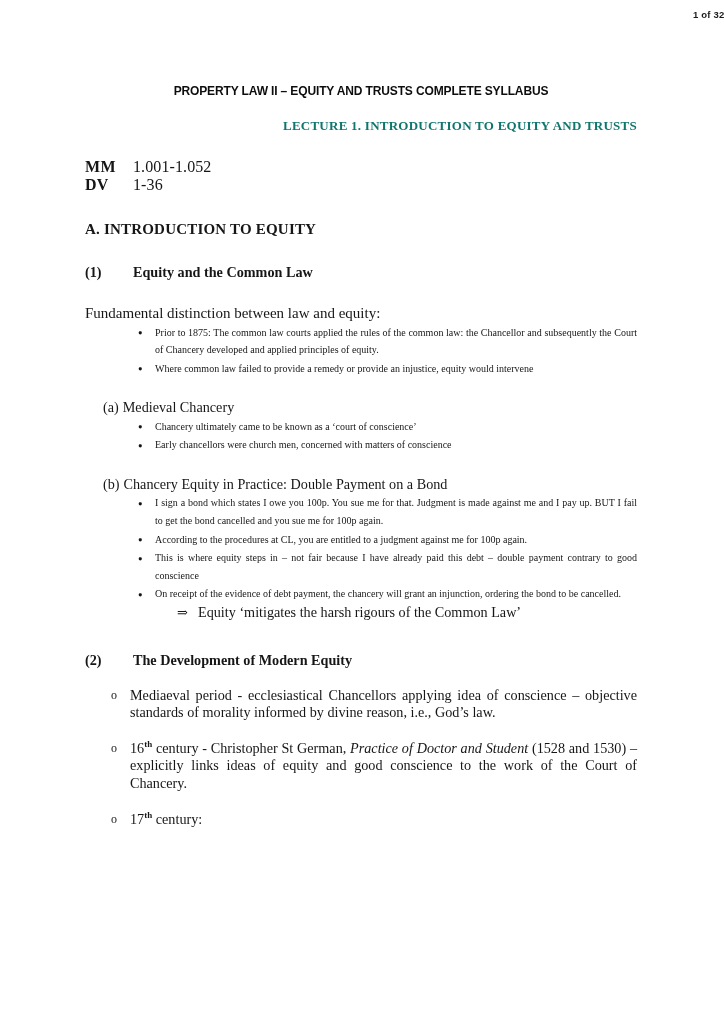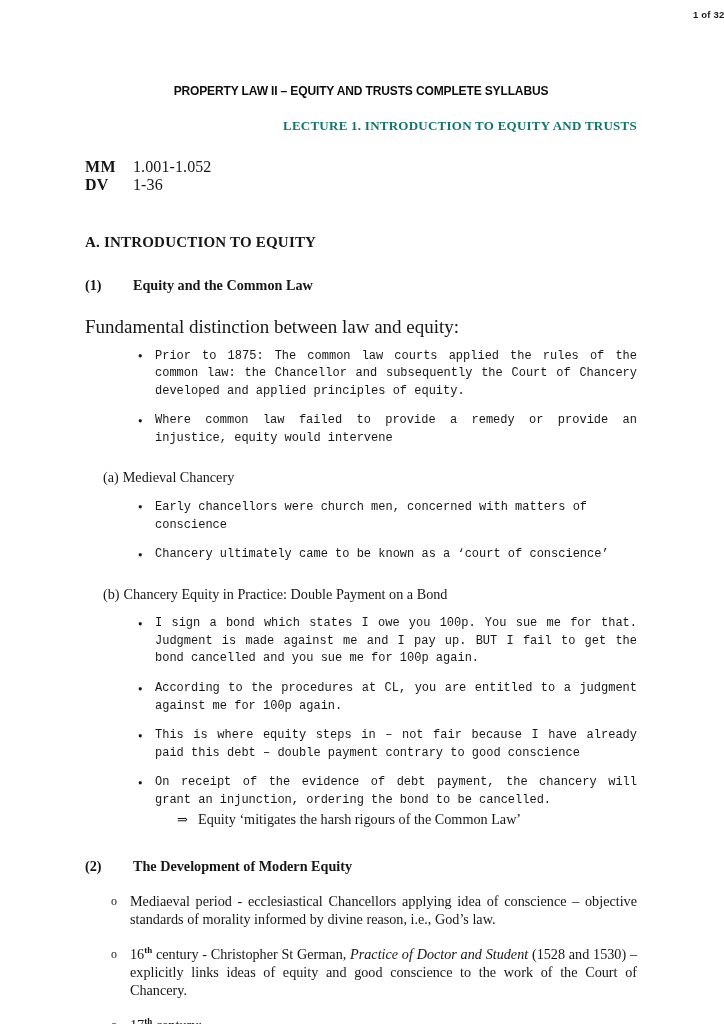--- a/index.html
+++ b/index.html
@@ -65,54 +65,53 @@
   .ref-code {
     font-weight: bold;
     width: 48px;
     letter-spacing: 0.3px;
   }
   .ref-val {
     font-weight: normal;
     letter-spacing: 0.1px;
   }
   .section-a {
-    margin-top: 40px;
+    margin-top: 27px;
     font-weight: bold;
     font-size: 15px;
     letter-spacing: 0.2px;
   }
   .numbered-heading {
     margin-top: 26px;
     font-weight: bold;
     font-size: 14.2px;
     display: flex;
   }
   .numbered-heading .num {
     width: 48px;
     flex: 0 0 48px;
   }
   .intro-line {
     margin-top: 24px;
-    font-size: 19px;
+    font-size: 15px;
     line-height: 17.5px;
   }
   ul.bul, ul.sub-o, ul.arrow-list, ul.o-list {
     list-style: none;
     margin: 0;
     padding: 0;
   }
   
   ul.bul > li {
     position: relative;
     padding-left: 70px;
-    font-size: 12px;
+    font-size: 10px;
     line-height: 17.6px;
     text-align: justify;
-    margin-top: 12px;
-    font-family: Liberation Mono, monospace;
+    margin-top: 1px;
   }
   ul.bul > li::before {
     content: "\25CF";
     position: absolute;
     left: 53px;
     top: -0.5px;
     font-size: 7.5px;
     line-height: 19px;
     color: #141414;
   }
@@ -222,22 +221,22 @@
     <ul class="bul">
       <li>Prior to 1875: The common law courts applied the rules of the common law: the Chancellor and subsequently the Court of Chancery developed and applied principles of equity.</li>
       <li>Where common law failed to provide a remedy or provide an injustice, equity would intervene</li>
     </ul>
 
     <div class="alpha-heading">
       <span class="alpha-label">(a)</span><span>Medieval Chancery</span>
     </div>
 
     <ul class="bul">
+      <li class="nojust">Chancery ultimately came to be known as a ‘court of conscience’</li>
       <li class="nojust">Early chancellors were church men, concerned with matters of conscience</li>
-      <li class="nojust">Chancery ultimately came to be known as a ‘court of conscience’</li>
     </ul>
 
     <div class="alpha-heading">
       <span class="alpha-label">(b)</span><span>Chancery Equity in Practice: Double Payment on a Bond</span>
     </div>
 
     <ul class="bul">
       <li>I sign a bond which states I owe you 100p. You sue me for that. Judgment is made against me and I pay up. BUT I fail to get the bond cancelled and you sue me for 100p again.</li>
       <li>According to the procedures at CL, you are entitled to a judgment against me for 100p again.</li>
       <li>This is where equity steps in – not fair because I have already paid this debt – double payment contrary to good conscience</li>

